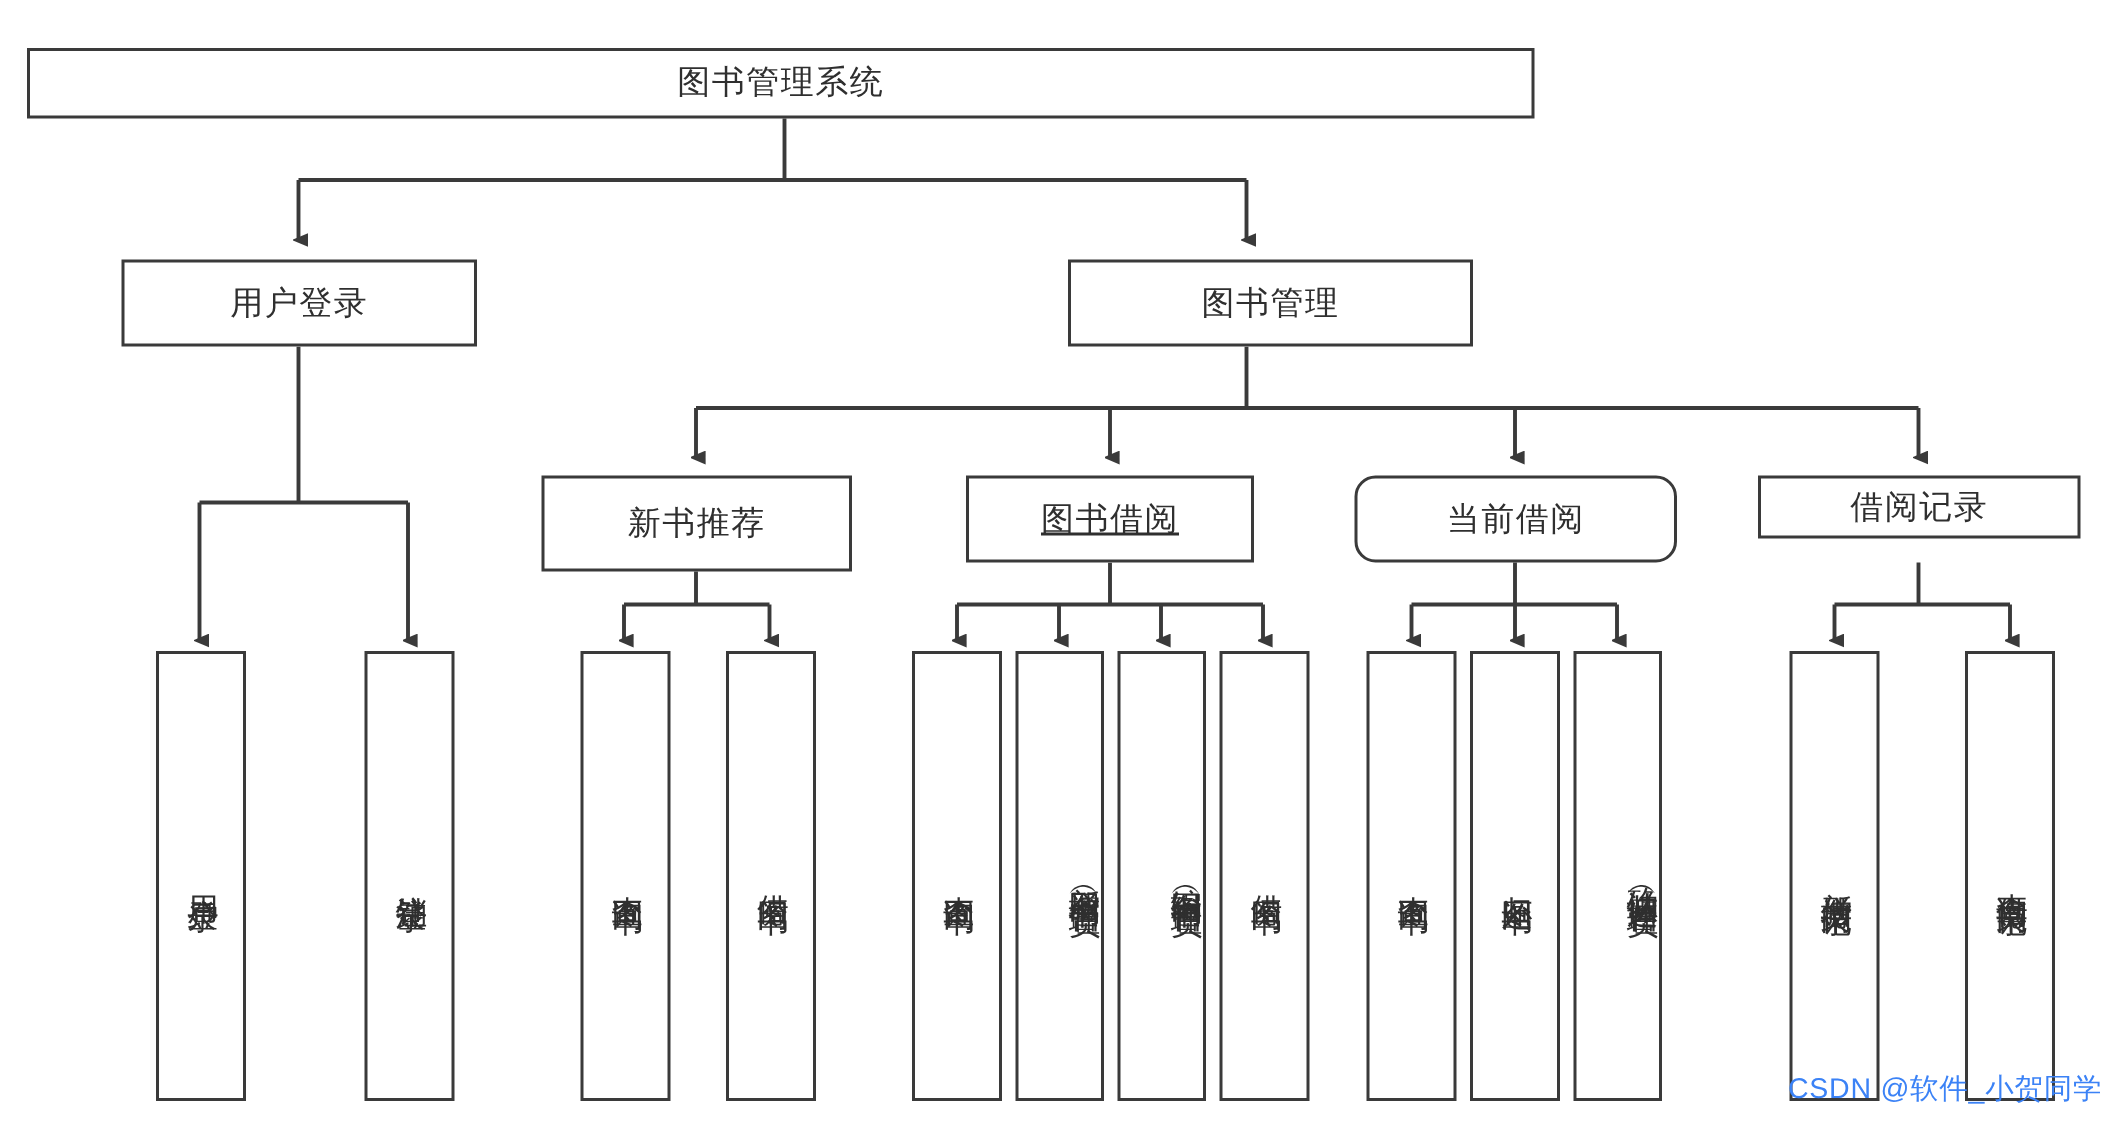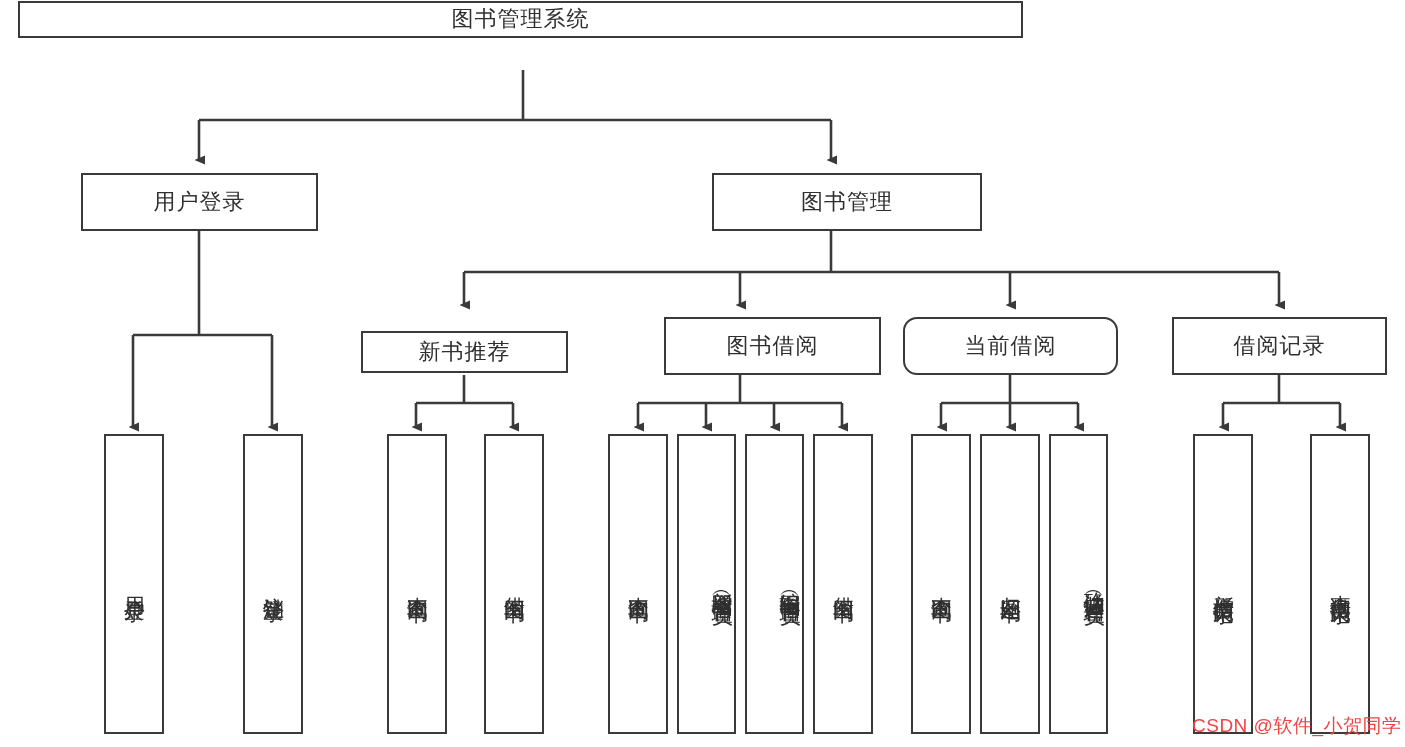--- a/index.html
+++ b/index.html
@@ -45,21 +45,21 @@
     letter-spacing:2px;
     padding:6px 0;
     white-space:nowrap;
   }
   .node.vert.topalign{
     align-items:flex-start;
   }
   .watermark{
     position:absolute;
     font-size:19px;
-    color:#ef4444;
+    color:#3b82f6;
     white-space:nowrap;
     letter-spacing:0.5px;
     user-select:none;
   }
 </style>
 </head>
 <body>
 
 <div id="canvas">
 
@@ -108,33 +108,33 @@
       <path d="M1010,403 L1010,427" marker-end="url(#arrow)"></path>
       <path d="M1078,403 L1078,427" marker-end="url(#arrow)"></path>
 
       <path d="M1279,375 L1279,403"></path>
       <path d="M1223,403 L1340,403"></path>
       <path d="M1223,403 L1223,427" marker-end="url(#arrow)"></path>
       <path d="M1340,403 L1340,427" marker-end="url(#arrow)"></path>
     </g>
   </svg>
 
-  <div class="node horiz" style="left:18px; top:1px; width:1005px; height:37px;">图书管理系统</div>
+  <div class="node horiz" style="left:18px; top:32px; width:1005px; height:47px;">图书管理系统</div>
 
   <div class="node horiz" style="left:81px; top:173px; width:237px; height:58px;">用户登录</div>
 
   <div class="node horiz" style="left:712px; top:173px; width:270px; height:58px;">图书管理</div>
 
-  <div class="node horiz" style="left:361px; top:331px; width:207px; height:42px;">新书推荐</div>
+  <div class="node horiz" style="left:361px; top:317px; width:207px; height:64px;">新书推荐</div>
 
-  <div class="node horiz" style="left:664px; top:317px; width:217px; height:58px;">图书借阅</div>
+  <div class="node horiz" style="left:644px; top:317px; width:192px; height:58px;text-decoration:underline;">图书借阅</div>
 
   <div class="node horiz" style="left:903px; top:317px; width:215px; height:58px;border-radius:14px;">当前借阅</div>
 
-  <div class="node horiz" style="left:1172px; top:317px; width:215px; height:58px;">借阅记录</div>
+  <div class="node horiz" style="left:1172px; top:317px; width:215px; height:42px;">借阅记录</div>
 
   <div class="node vert" style="left:104px; top:434px; width:60px; height:300px;">用户登录</div>
 
   <div class="node vert" style="left:243px; top:434px; width:60px; height:300px;">注销登录</div>
 
   <div class="node vert" style="left:387px; top:434px; width:60px; height:300px;">查询图书</div>
 
   <div class="node vert" style="left:484px; top:434px; width:60px; height:300px;">借阅图书</div>
 
   <div class="node vert" style="left:608px; top:434px; width:60px; height:300px;">查询图书</div>

